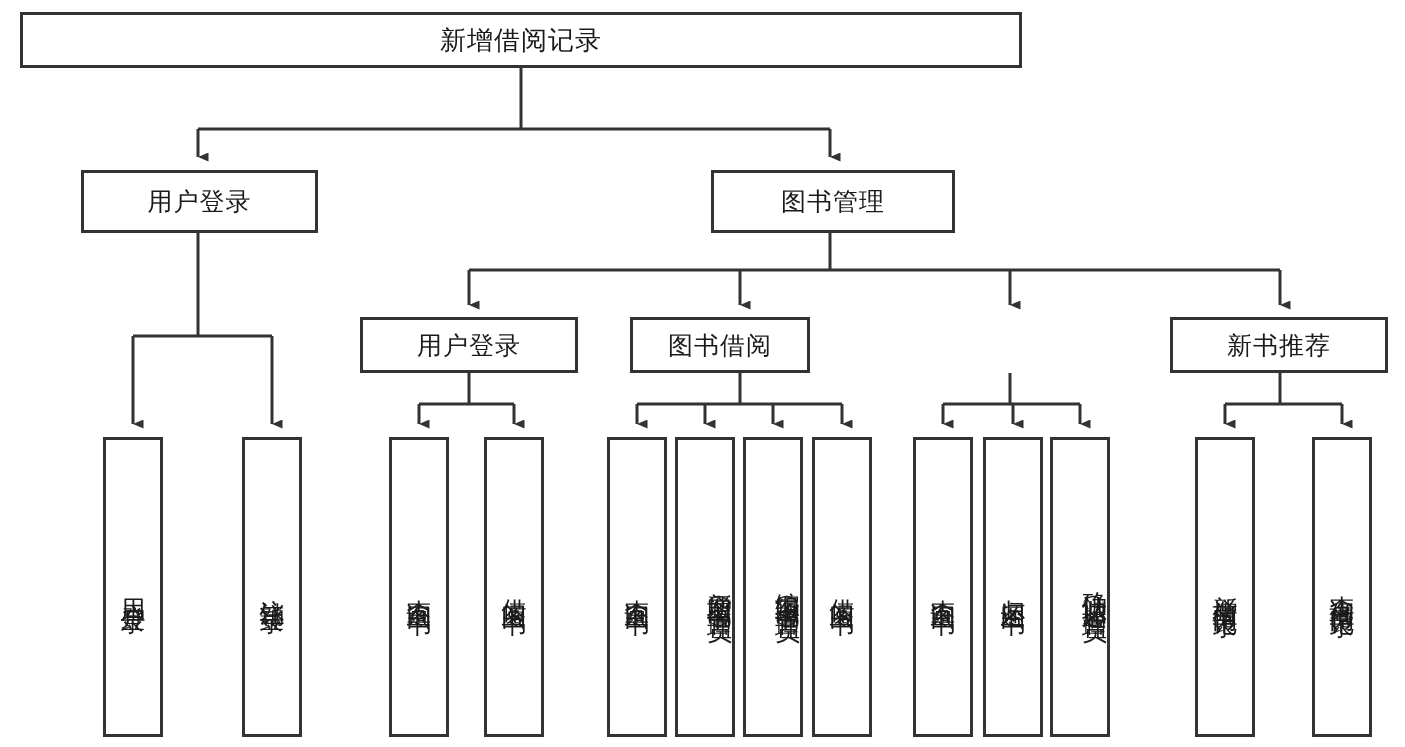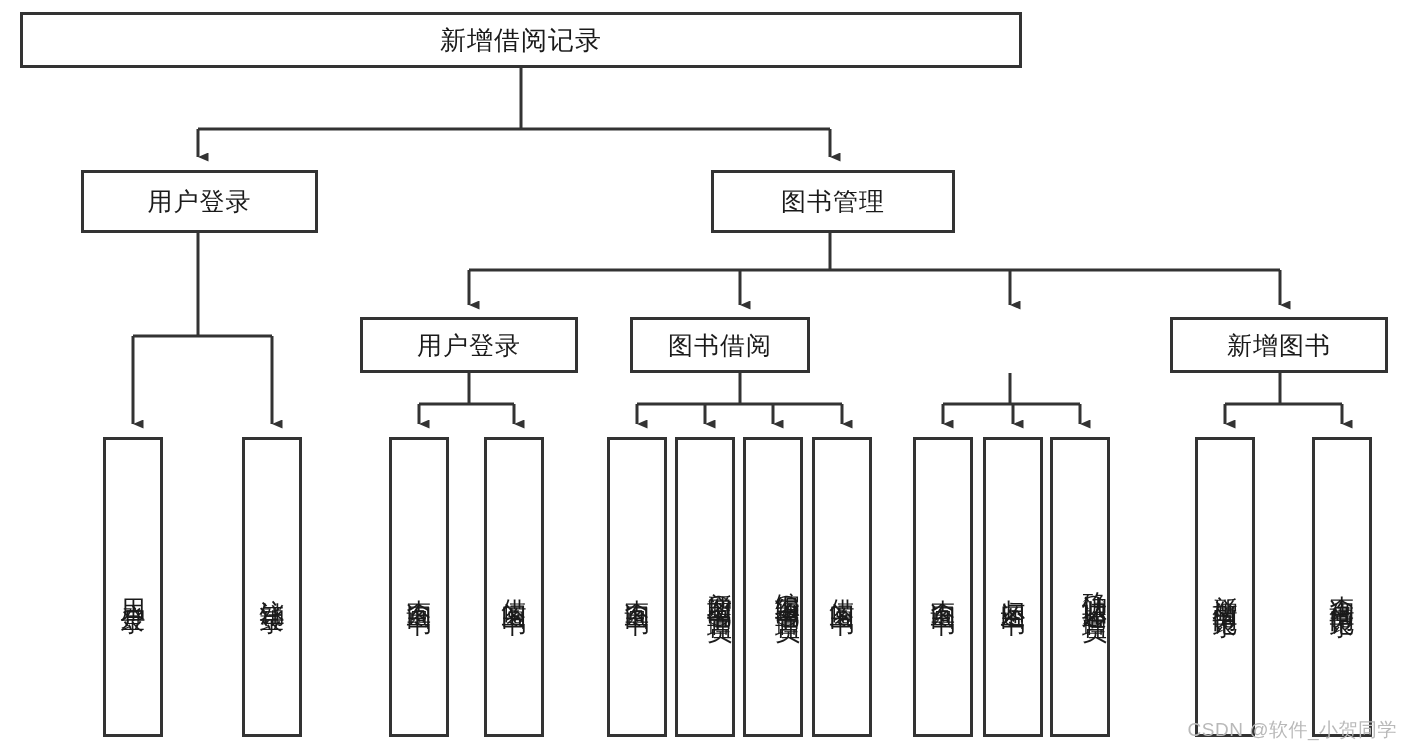--- a/index.html
+++ b/index.html
@@ -123,34 +123,33 @@
     </g>
   </svg>
 
   <div class="node node-h node-root" style="left:20px; top:12px; width:1002px; height:56px;">新增借阅记录</div>
 
   <div class="node node-h" style="left:81px; top:170px; width:237px; height:63px;">用户登录</div>
   <div class="node node-h" style="left:711px; top:170px; width:244px; height:63px;">图书管理</div>
 
   <div class="node node-h" style="left:360px; top:317px; width:218px; height:56px;">用户登录</div>
   <div class="node node-h" style="left:630px; top:317px; width:180px; height:56px;">图书借阅</div>
-  <div class="node node-h" style="left:1170px; top:317px; width:218px; height:56px;">新增图书</div>
+  <div class="node node-h" style="left:1170px; top:317px; width:218px; height:56px;">新书推荐</div>
 
   <div class="node node-v short" style="left:103px; top:437px; width:60px; height:300px;">用户登录</div>
   <div class="node node-v short" style="left:242px; top:437px; width:60px; height:300px;">注销登录</div>
 
   <div class="node node-v short" style="left:389px; top:437px; width:60px; height:300px;">查询图书</div>
   <div class="node node-v short" style="left:484px; top:437px; width:60px; height:300px;">借阅图书</div>
 
   <div class="node node-v short" style="left:607px; top:437px; width:60px; height:300px;">查询图书</div>
   <div class="node node-v" style="left:675px; top:437px; width:60px; height:300px;">新增图书（管理员）</div>
   <div class="node node-v" style="left:743px; top:437px; width:60px; height:300px;">编辑图书（管理员）</div>
   <div class="node node-v short" style="left:812px; top:437px; width:60px; height:300px;">借阅图书</div>
 
   <div class="node node-v short" style="left:913px; top:437px; width:60px; height:300px;">查询图书</div>
   <div class="node node-v short" style="left:983px; top:437px; width:60px; height:300px;">归还图书</div>
   <div class="node node-v" style="left:1050px; top:437px; width:60px; height:300px;">确认归还（管理员）</div>
 
   <div class="node node-v short" style="left:1195px; top:437px; width:60px; height:300px;">新增借阅记录</div>
   <div class="node node-v short" style="left:1312px; top:437px; width:60px; height:300px;">查询借阅记录</div>
 
-  <div class="watermark">CSDN @软件_小贺同学</div>
 </div>
 
 </body></html>

